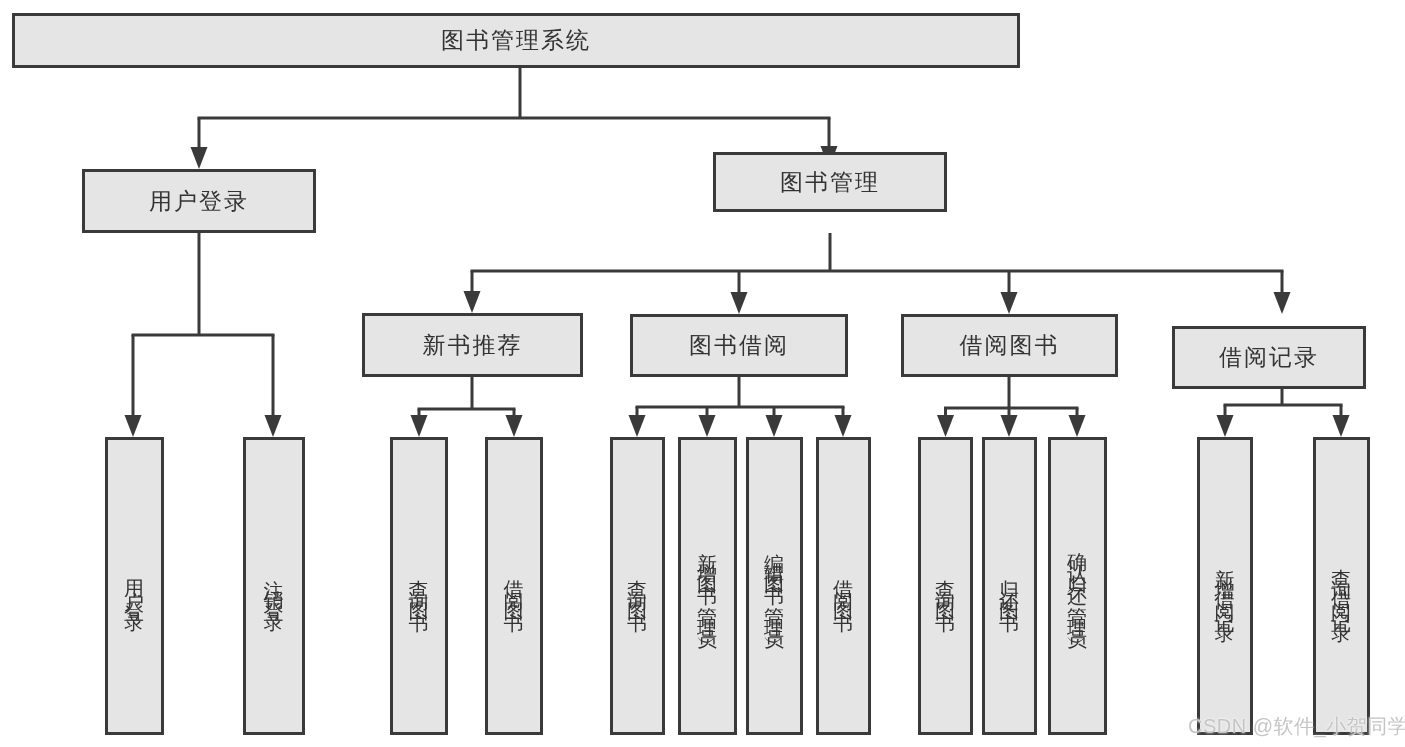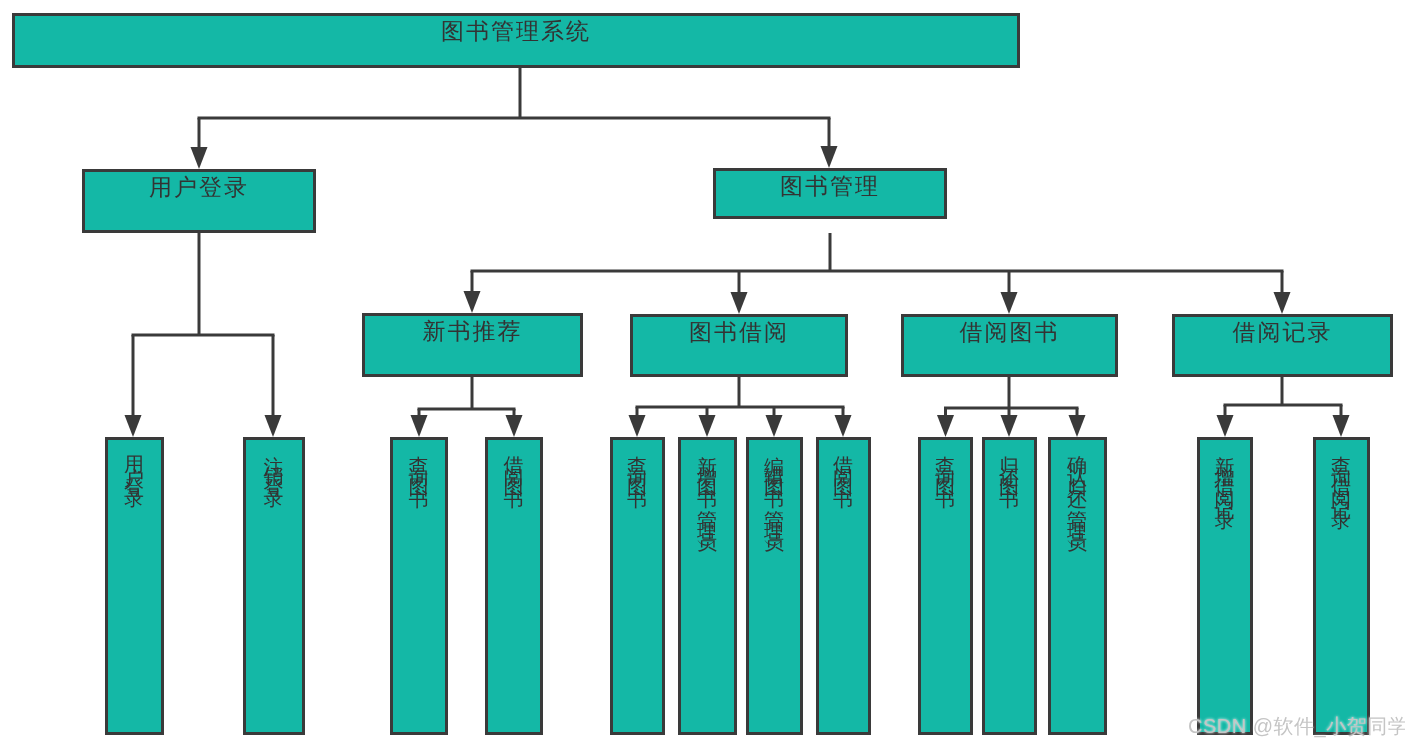--- a/index.html
+++ b/index.html
@@ -8,22 +8,22 @@
     width:1405px;height:747px;
     background:#ffffff;
     font-family:"Liberation Sans",sans-serif;
     overflow:hidden;
   }
   .connectors{position:absolute;left:0;top:0;width:1405px;height:747px;}
   .node{
     position:absolute;
     box-sizing:border-box;
     border:3px solid #3a3a3a;
-    background:#14b8a6;
-    display:flex;align-items:flex-start;justify-content:center;
+    background:#e5e5e5;
+    display:flex;align-items:center;justify-content:center;
     color:#333333;
   }
   .node.h{font-size:23px;letter-spacing:2px;white-space:nowrap;}
   .node.v span{
     writing-mode:vertical-rl;
     text-orientation:mixed;
     font-size:20px;
     letter-spacing:11px;
     line-height:1;
     color:#333333;
@@ -122,34 +122,34 @@
     </g>
   </svg>
 
   <div class="node h" style="left:12px;top:13px;width:1008px;height:55px">
     <span>图书管理系统</span>
   </div>
 
   <div class="node h" style="left:82px;top:169px;width:234px;height:64px">
     <span>用户登录</span>
   </div>
-  <div class="node h" style="left:713px;top:168px;width:234px;height:51px">
+  <div class="node h" style="left:713px;top:152px;width:234px;height:60px">
     <span>图书管理</span>
   </div>
 
   <div class="node h" style="left:630px;top:314px;width:218px;height:63px">
     <span>图书借阅</span>
   </div>
   <div class="node h" style="left:362px;top:313px;width:221px;height:64px">
     <span>新书推荐</span>
   </div>
   <div class="node h" style="left:901px;top:314px;width:217px;height:63px">
     <span>借阅图书</span>
   </div>
-  <div class="node h" style="left:1172px;top:314px;width:221px;height:63px">
+  <div class="node h" style="left:1172px;top:326px;width:194px;height:63px">
     <span>借阅记录</span>
   </div>
 
   <div class="node v" style="left:105px;top:437px;width:59px;height:298px">
     <span>用户登录</span>
   </div>
   <div class="node v" style="left:243px;top:437px;width:62px;height:298px">
     <span>注销登录</span>
   </div>
 

